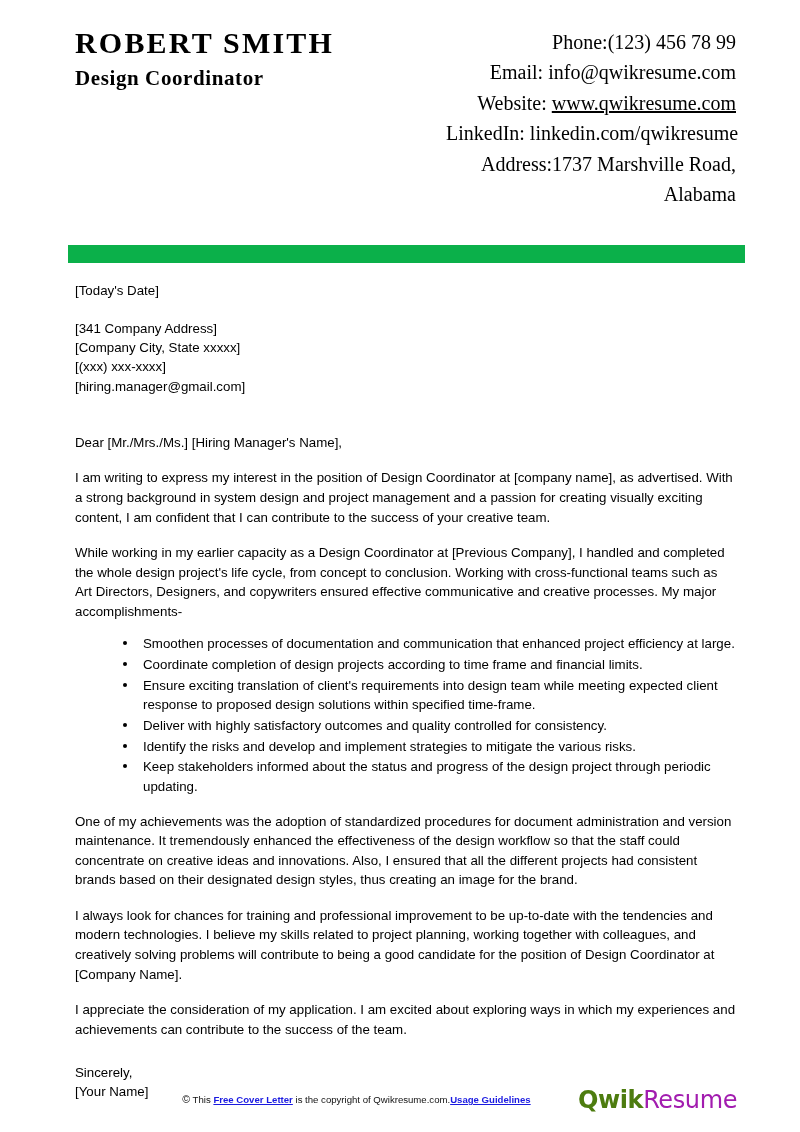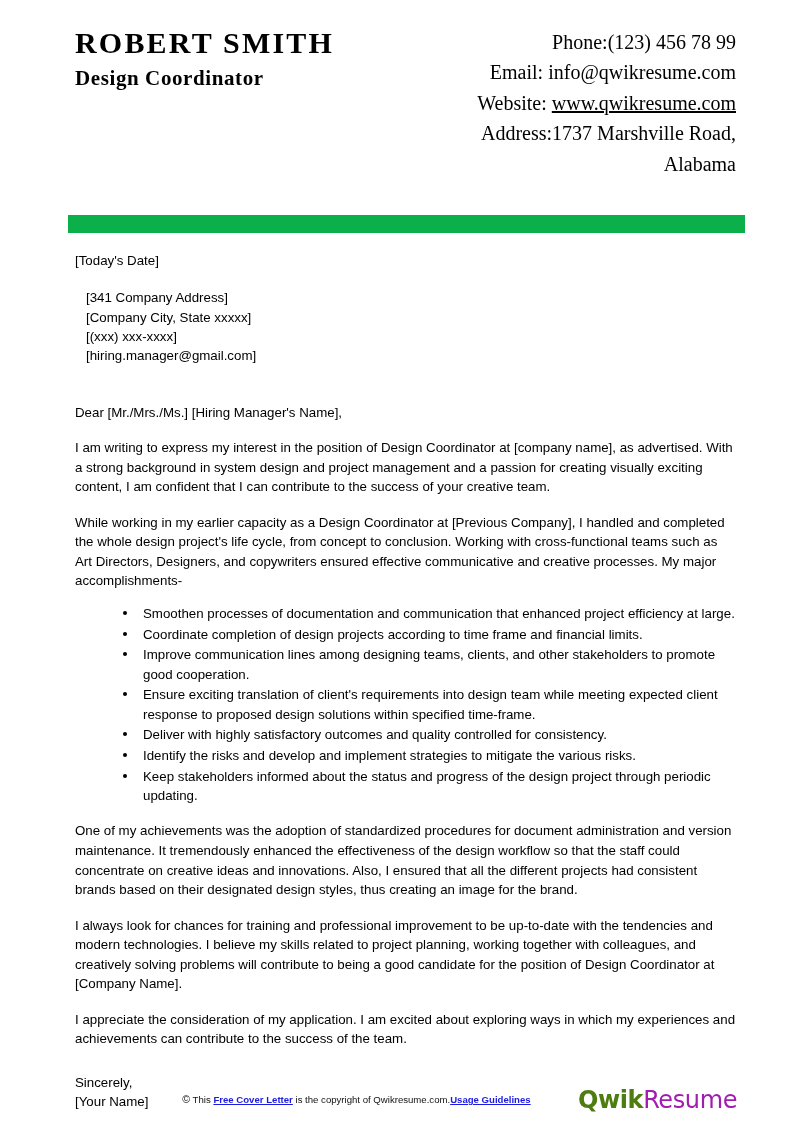--- a/index.html
+++ b/index.html
@@ -64,21 +64,21 @@
   }
 
   
   .body-area {
     padding: 0 60px 0 75px;
     font-size: 13.3px;
     line-height: 1.47;
   }
   .block-date { margin-top: 18px; }
   .block-company { margin-top: 18px; }
-  .block-company div { line-height: 1.45; margin-left: 11px; }
+  .block-company div { line-height: 1.45; }
 
   .salutation { margin-top: 37px; }
   .para { margin-top: 16px; text-align: left; }
 
   ul.accomplishments {
     margin: 13px 0 0 0;
     padding: 0 0 0 47px;
     list-style: none;
   }
   ul.accomplishments li {
@@ -143,20 +143,21 @@
 
   <div class="header">
     <div class="identity">
       <div class="cand-name">ROBERT SMITH</div>
       <div class="cand-role">Design Coordinator</div>
     </div>
     <div class="contact">
       <div>Phone:(123) 456 78 99</div>
       <div>Email: info@qwikresume.com</div>
       <div><span>Website: </span><span class="ul">www.qwikresume.com</span></div>
+      <div>LinkedIn: linkedin.com/qwikresume</div>
       <div>Address:1737 Marshville Road,</div>
       <div>Alabama</div>
     </div>
   </div>
 
   <div class="bar-wrap">
     <div class="green-bar"></div>
   </div>
 
   <div class="body-area">
@@ -172,21 +173,20 @@
 
     <div class="salutation">Dear [Mr./Mrs./Ms.] [Hiring Manager's Name],</div>
 
     <div class="para">I am writing to express my interest in the position of Design Coordinator at [company name], as advertised. With a strong background in system design and project management and a passion for creating visually exciting content, I am confident that I can contribute to the success of your creative team.</div>
 
     <div class="para">While working in my earlier capacity as a Design Coordinator at [Previous Company], I handled and completed the whole design project's life cycle, from concept to conclusion. Working with cross-functional teams such as Art Directors, Designers, and copywriters ensured effective communicative and creative processes. My major accomplishments-</div>
 
     <ul class="accomplishments">
       <li>Smoothen processes of documentation and communication that enhanced project efficiency at large.</li>
       <li>Coordinate completion of design projects according to time frame and financial limits.</li>
-      <li>Improve communication lines among designing teams, clients, and other stakeholders to promote good cooperation.</li>
       <li>Ensure exciting translation of client's requirements into design team while meeting expected client response to proposed design solutions within specified time-frame.</li>
       <li>Deliver with highly satisfactory outcomes and quality controlled for consistency.</li>
       <li>Identify the risks and develop and implement strategies to mitigate the various risks.</li>
       <li>Keep stakeholders informed about the status and progress of the design project through periodic updating.</li>
     </ul>
 
     <div class="para">One of my achievements was the adoption of standardized procedures for document administration and version maintenance. It tremendously enhanced the effectiveness of the design workflow so that the staff could concentrate on creative ideas and innovations. Also, I ensured that all the different projects had consistent brands based on their designated design styles, thus creating an image for the brand.</div>
 
     <div class="para">I always look for chances for training and professional improvement to be up-to-date with the tendencies and modern technologies. I believe my skills related to project planning, working together with colleagues, and creatively solving problems will contribute to being a good candidate for the position of Design Coordinator at [Company Name].</div>
 

